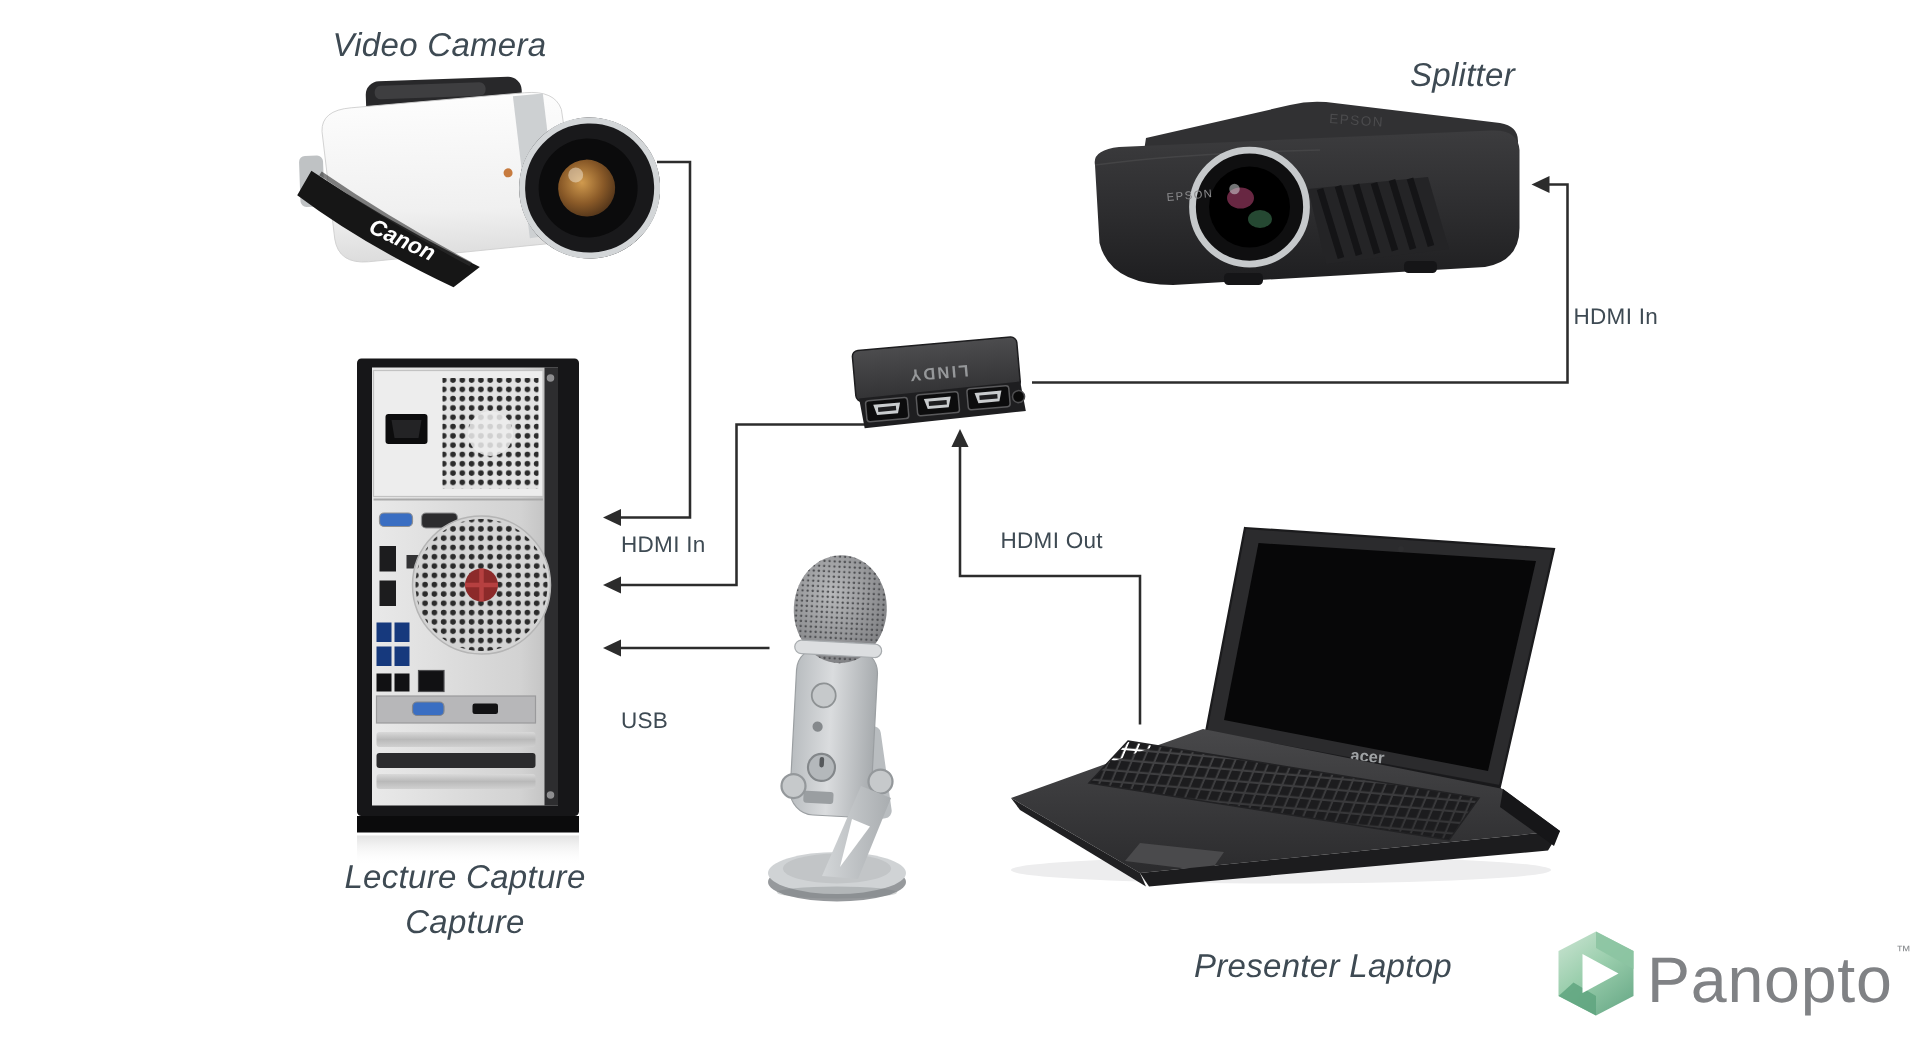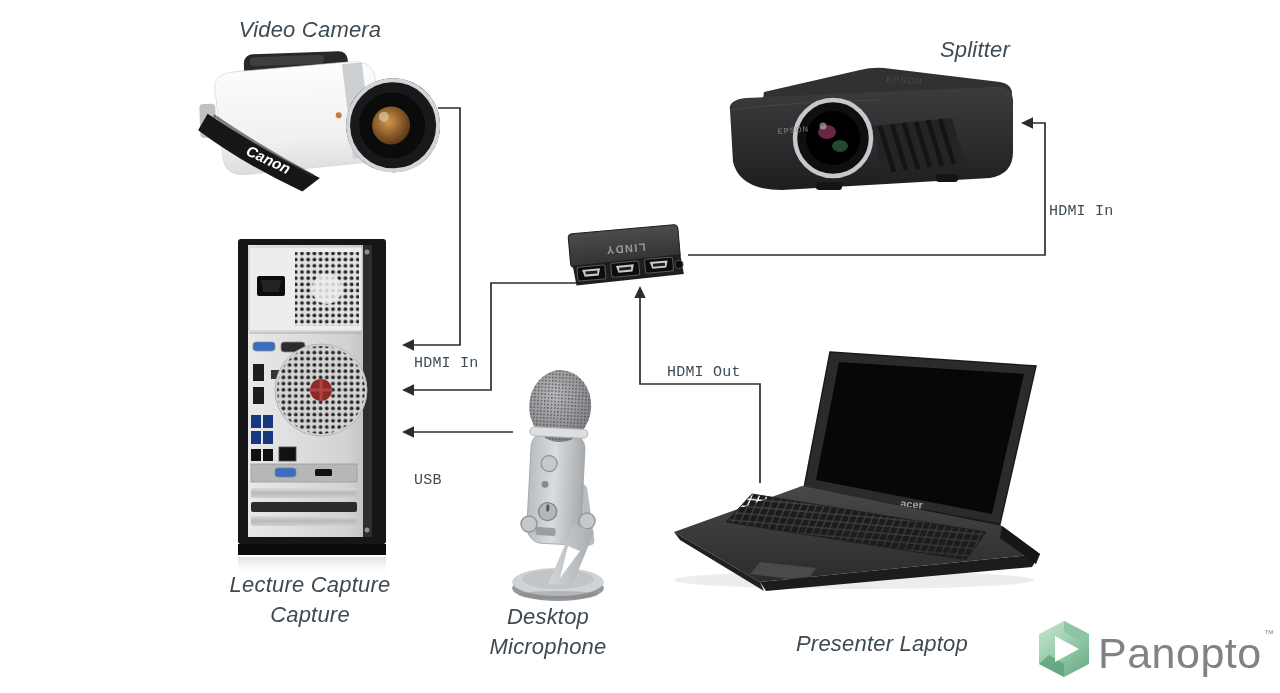--- a/index.html
+++ b/index.html
@@ -8,21 +8,21 @@
     font-family:"Liberation Sans", sans-serif; overflow:hidden;
   }
   .abs { position:absolute; }
   svg { display:block; }
   .device-label {
     position:absolute; font-style:italic; font-weight:400;
     font-size:22px; line-height:30px; color:#3E4A53;
     text-align:center; letter-spacing:0.2px; width:280px;
   }
   .conn-label {
-    position:absolute; font-size:15px; color:#3E4A53; letter-spacing:0.2px;font-family:Liberation Mono, monospace;
+    position:absolute; font-size:15px; color:#3E4A53; letter-spacing:0.2px;
   }
   .wire { stroke:#2C2C2C; stroke-width:1.7; fill:none; }
   .arrow { fill:#2C2C2C; stroke:none; }
 </style>
 </head>
 <body>
 
 <div class="stage">
 
   <svg class="abs" style="left:0;top:0" width="1280" height="693" viewBox="0 0 1280 693">
@@ -294,30 +294,26 @@
     <g transform="translate(3,5)">
       <polygon points="27,0 52,13 52,43 27,56 2,43 2,13" fill="url(#panoG)"></polygon>
       <polygon points="27,0 52,13 52,25 27,11" fill="#8cc4a2" opacity="0.9"></polygon>
       <polygon points="2,43 27,56 27,43 12,34" fill="#5fa47f" opacity="0.85"></polygon>
       <polygon points="18,15 42,28 18,41" fill="#ffffff"></polygon>
     </g>
     <text x="64" y="52" font-size="43" fill="#808285" letter-spacing="0.5">Panopto</text>
     <text x="230" y="21" font-size="10" fill="#8b8e91">™</text>
   </svg>
 
-  <div class="device-label" style="left:170px;top:15px">Video Camera</div>
+  <div class="device-label" style="left:153px;top:15px">Video Camera</div>
   <div class="device-label" style="left:835px;top:35px">Splitter</div>
   <div class="device-label" style="left:170px;top:570px">
     <div>Lecture Capture</div>
     <div>Capture</div>
   </div>
-  <div class="device-label" style="left:408px;top:602px">
-    <div>Desktop</div>
-    <div>Microphone</div>
-  </div>
   <div class="device-label" style="left:742px;top:629px">Presenter Laptop</div>
 
   <div class="conn-label" style="left:414px;top:355px">HDMI In</div>
   <div class="conn-label" style="left:414px;top:472px">USB</div>
-  <div class="conn-label" style="left:667px;top:364px">HDMI Out</div>
+  <div class="conn-label" style="left:667px;top:352px">HDMI Out</div>
   <div class="conn-label" style="left:1049px;top:203px">HDMI In</div>
 
 </div>
 
 </body></html>

